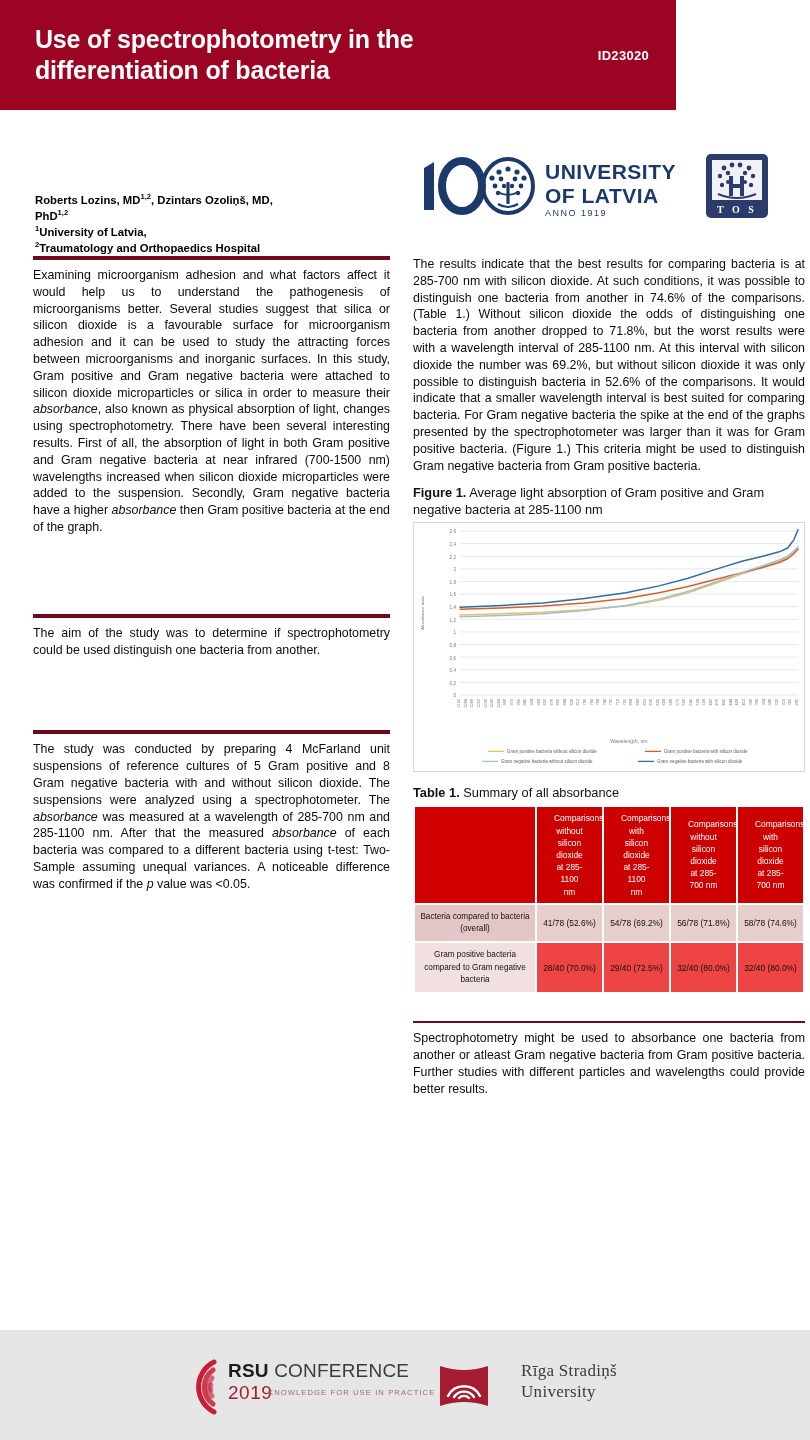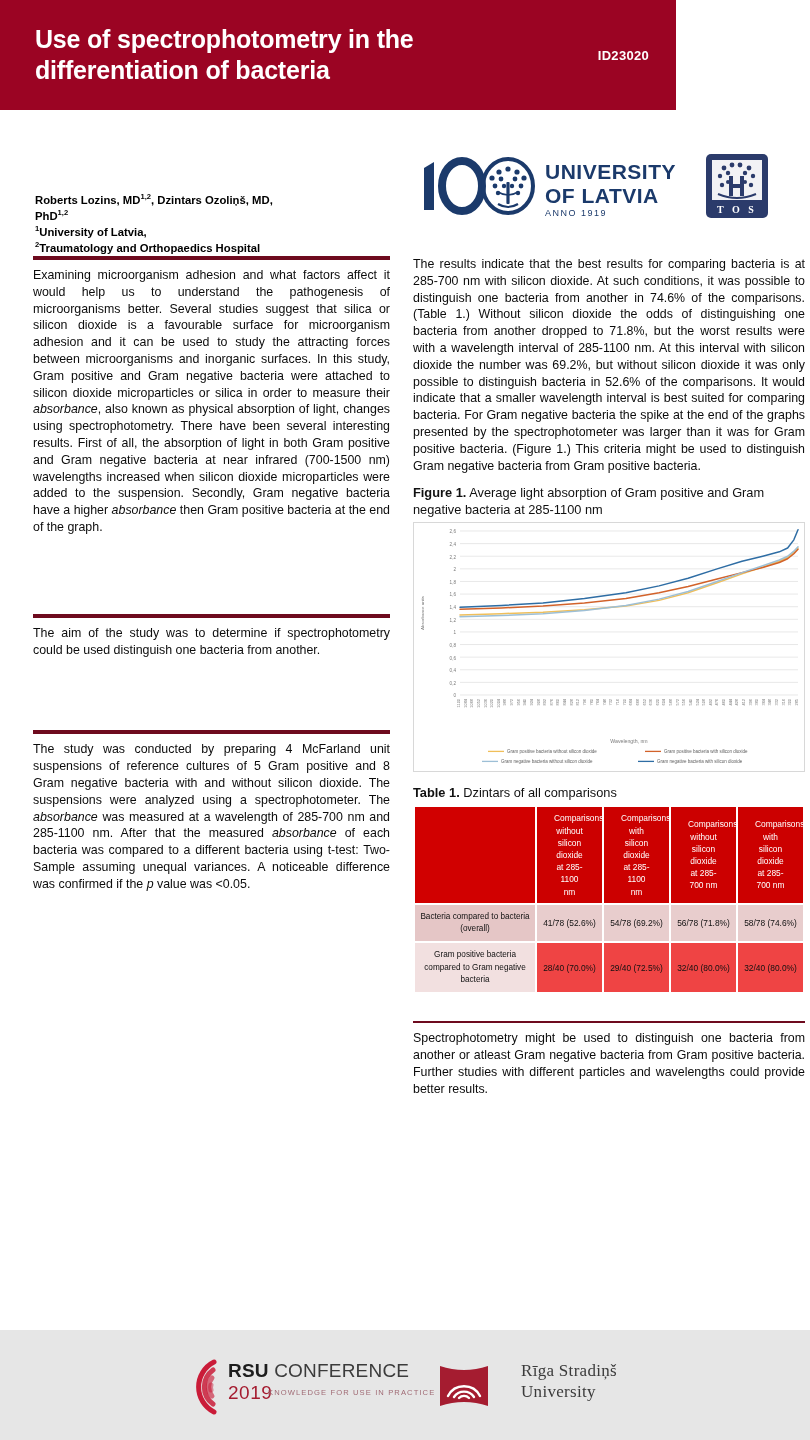--- a/index.html
+++ b/index.html
@@ -310,21 +310,21 @@
         <line x1="231" y1="228.4" x2="247" y2="228.4" stroke="#d2622a" stroke-width="1.3"></line>
         <text x="250" y="230" font-family="Liberation Sans, sans-serif" font-size="4.5" fill="#606060">Gram positive bacteria with silicon dioxide</text>
         <line x1="68" y1="238.4" x2="84" y2="238.4" stroke="#9dbfd6" stroke-width="1.3"></line>
         <text x="87" y="240" font-family="Liberation Sans, sans-serif" font-size="4.5" fill="#606060">Gram negative bacteria without silicon dioxide</text>
         <line x1="224" y1="238.4" x2="240" y2="238.4" stroke="#2e6da4" stroke-width="1.3"></line>
         <text x="243" y="240" font-family="Liberation Sans, sans-serif" font-size="4.5" fill="#606060">Gram negative bacteria with silicon dioxide</text>
       </svg>
   </div>
 
   <div class="tbl-caption">
-    <b>Table 1.</b><span> Dzintars of all comparisons</span>
+    <b>Table 1.</b><span> Summary of all absorbance</span>
   </div>
 
   <table class="summary">
     <thead>
       <tr>
         <th class="corner" style="width:86px"></th>
         <th>Comparisons without silicon dioxide at 285-1100 nm</th>
         <th>Comparisons with silicon dioxide at 285-1100 nm</th>
         <th>Comparisons without silicon dioxide at 285-700 nm</th>
         <th>Comparisons with silicon dioxide at 285-700 nm</th>
@@ -343,21 +343,21 @@
         <td>28/40 (70.0%)</td>
         <td>29/40 (72.5%)</td>
         <td>32/40 (80.0%)</td>
         <td>32/40 (80.0%)</td>
       </tr>
     </tbody>
   </table>
 
   <div class="block sec-concl">
     <div class="rule thin"></div>
-    <div class="body-text">Spectrophotometry might be used to distinguish one bacteria from another or atleast Gram negative bacteria from Gram positive bacteria. Further studies with different particles and wavelengths could provide better results.</div>
+    <div class="body-text">Spectrophotometry might be used to absorbance one bacteria from another or atleast Gram negative bacteria from Gram positive bacteria. Further studies with different particles and wavelengths could provide better results.</div>
   </div>
 
 </div>
 
 <div class="footer">
   <div class="footer-inner">
 
     <svg class="rsu-logo" width="58" height="58" viewBox="0 0 58 58">
       <g fill="none" stroke="#c8102e" stroke-linecap="round">
         <path d="M44 4 A28 28 0 0 0 44 54" stroke-width="5" opacity="0.95"></path>

